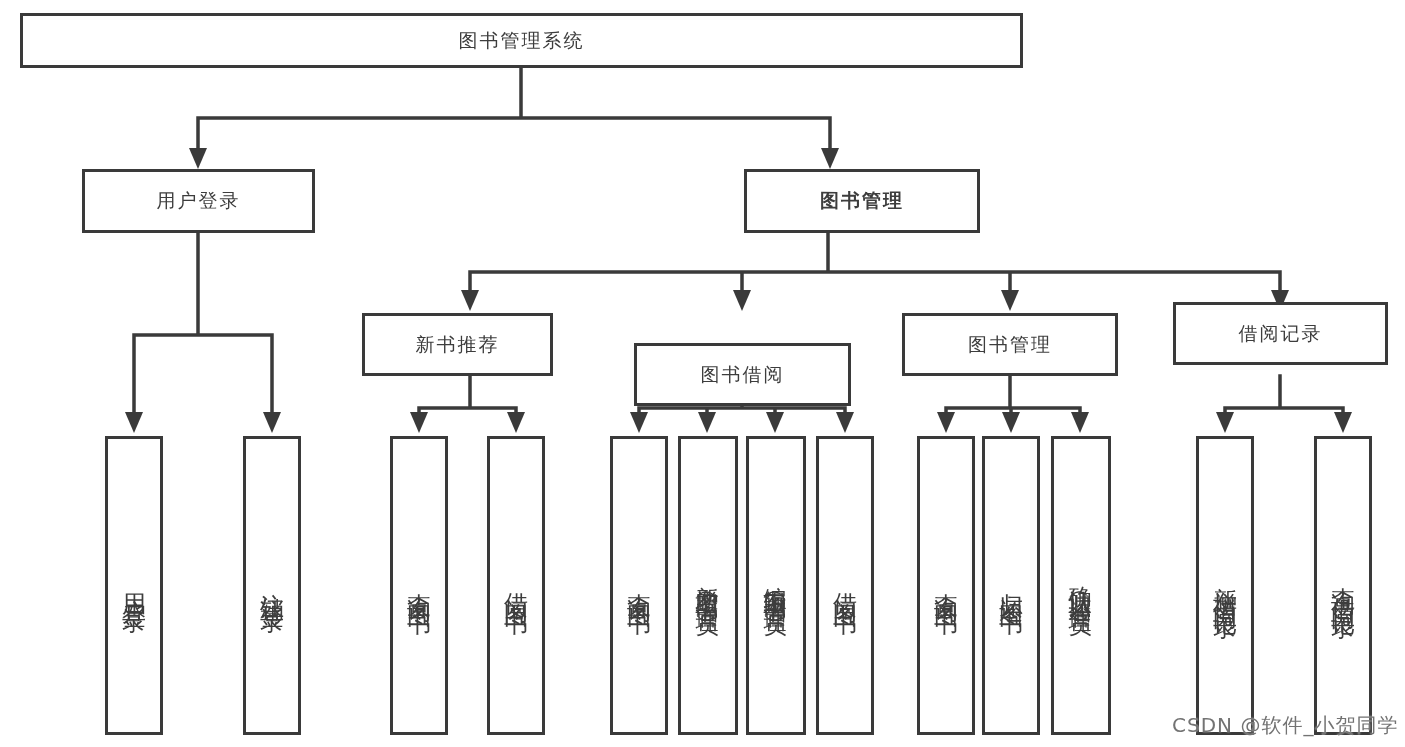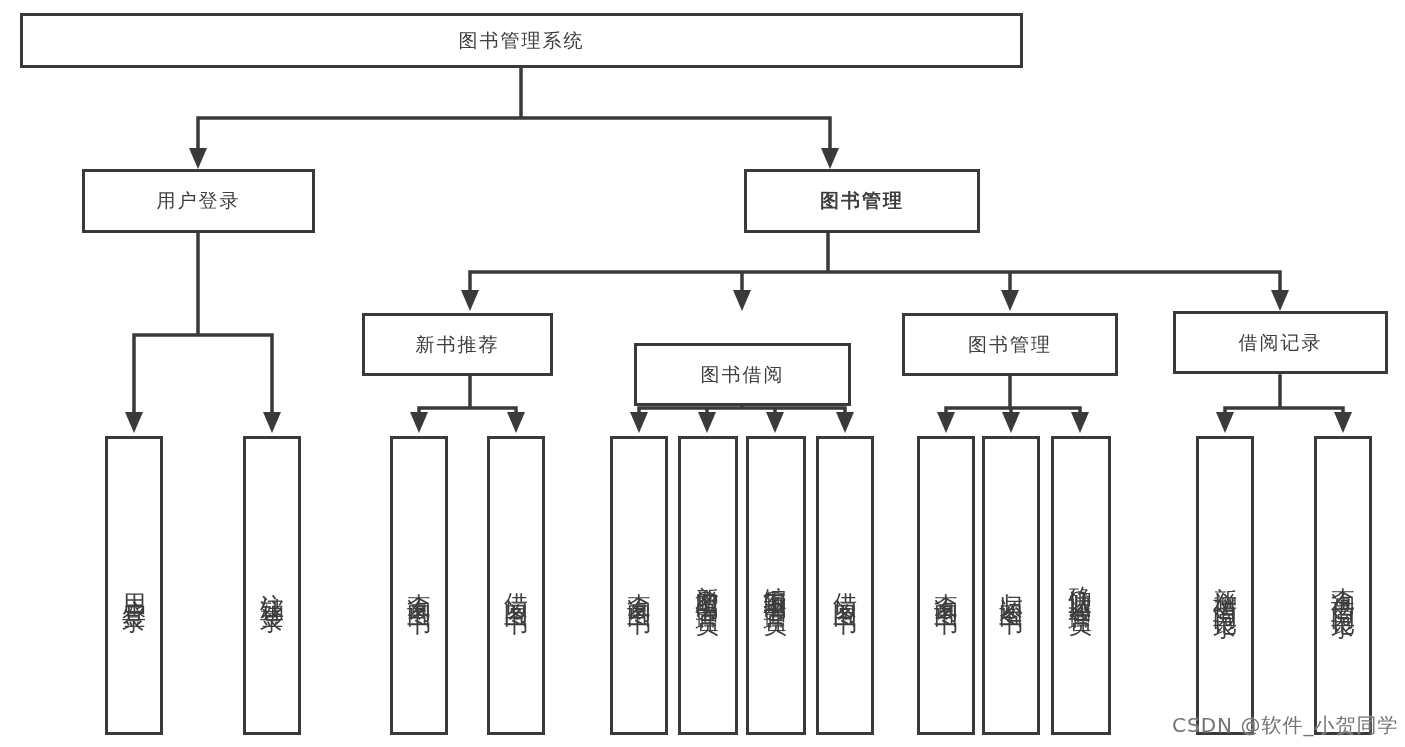--- a/index.html
+++ b/index.html
@@ -53,21 +53,21 @@
     font-size: 23px;
     letter-spacing: 4px;
   }
   
   #n-root   { left: 20px;   top: 13px;  width: 1003px; height: 55px; }
   #n-l2a    { left: 82px;   top: 169px; width: 233px;  height: 64px; }
   #n-l2b    { left: 744px;  top: 169px; width: 236px;  height: 64px; font-weight: bold; }
   #n-l3a    { left: 362px;  top: 313px; width: 191px;  height: 63px; }
   #n-l3b    { left: 634px;  top: 313px; width: 217px;  height: 63px; margin-top: 30px; }
   #n-l3c    { left: 902px;  top: 313px; width: 216px;  height: 63px; }
-  #n-l3d    { left: 1173px; top: 311px; width: 215px;  height: 63px; }
+  #n-l3d    { left: 1173px; top: 302px; width: 215px;  height: 63px; }
   .leaf     { top: 436px; width: 58px; height: 299px; }
   #n-leaf1  { left: 105px;  }
   #n-leaf2  { left: 243px;  }
   #n-leaf3  { left: 390px;  }
   #n-leaf4  { left: 487px;  }
   #n-leaf5  { left: 610px;  }
   #n-leaf6  { left: 678px;  width: 60px; }
   #n-leaf7  { left: 746px;  width: 60px; }
   #n-leaf8  { left: 816px;  }
   #n-leaf9  { left: 917px;  }

